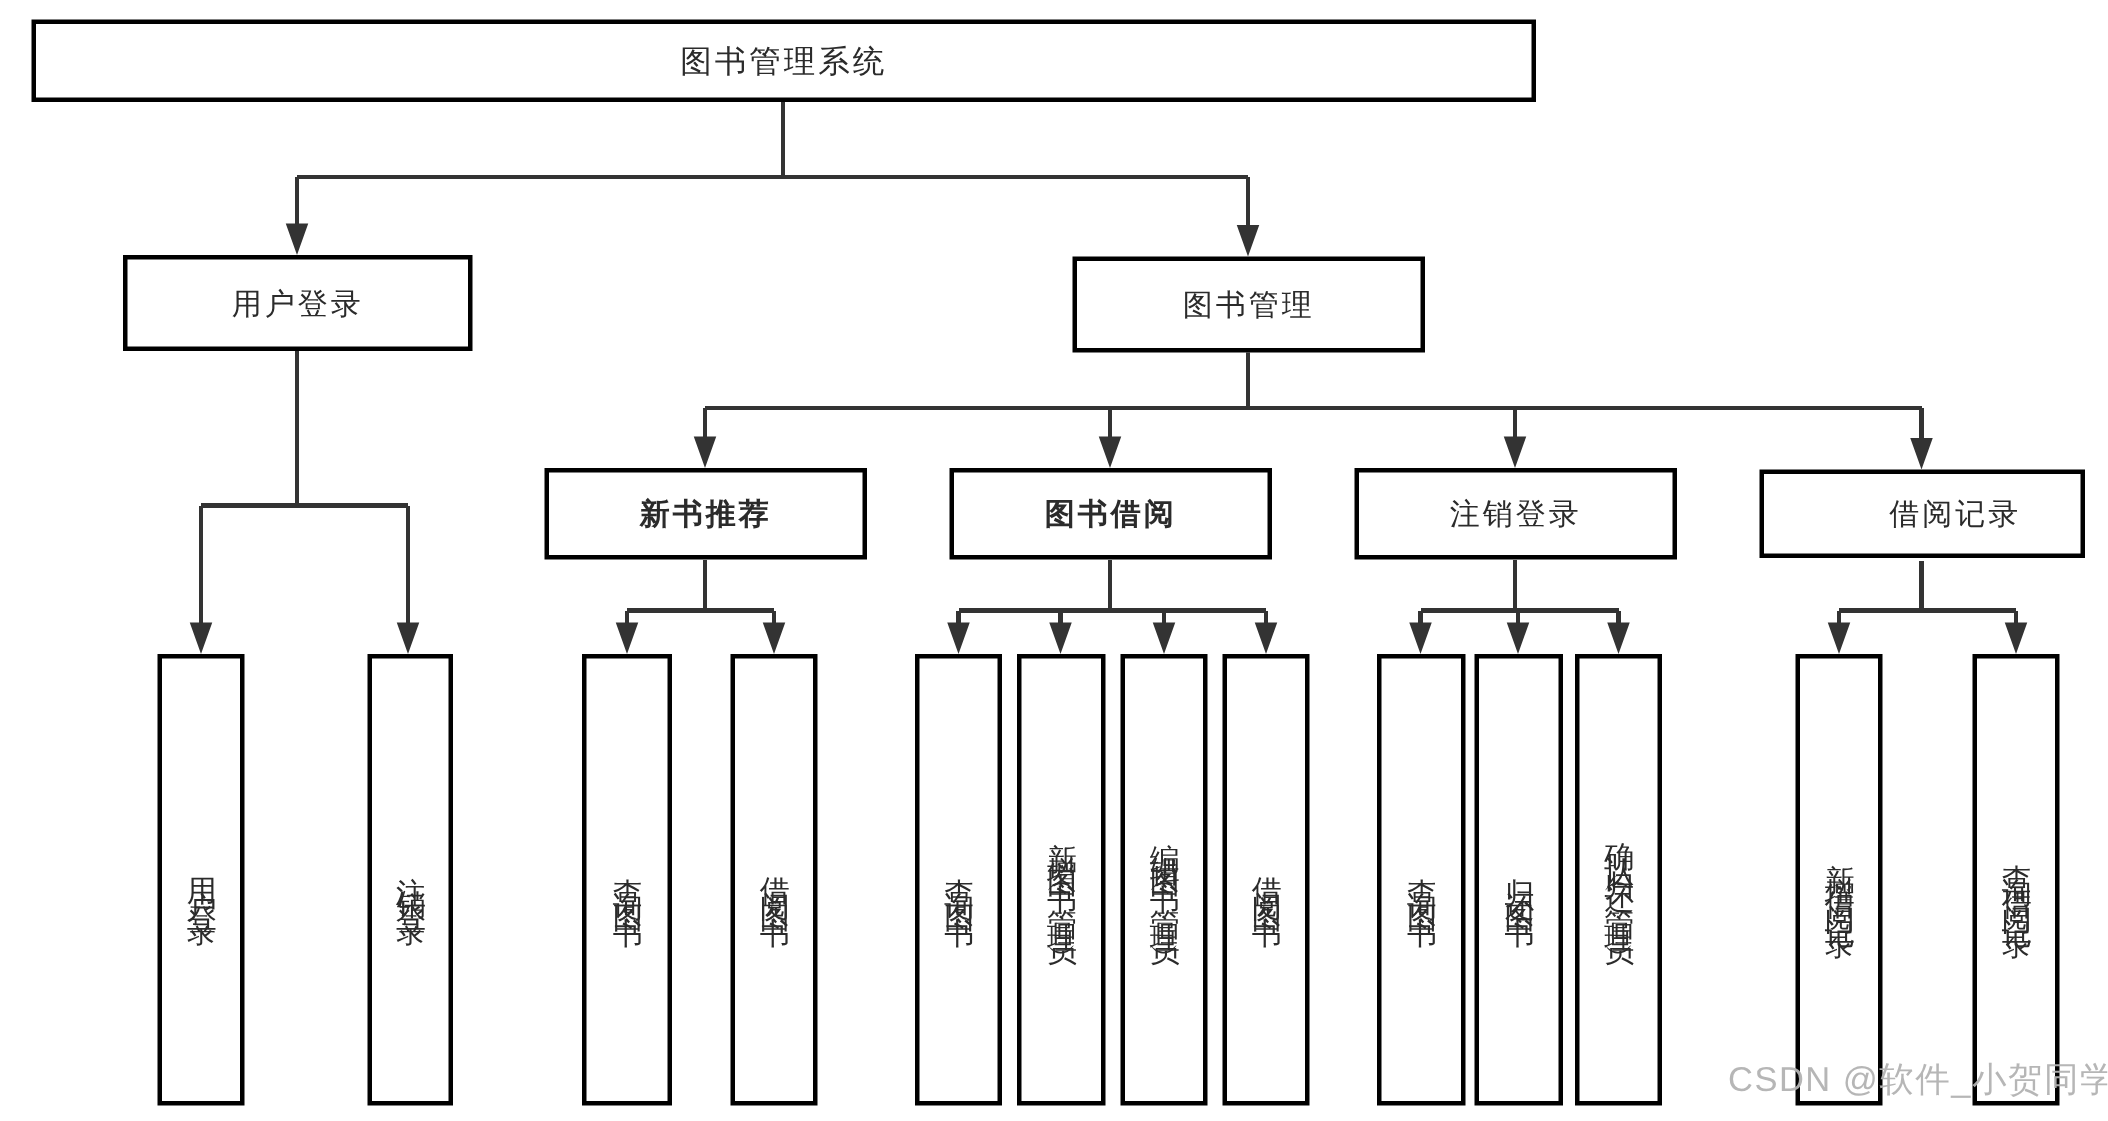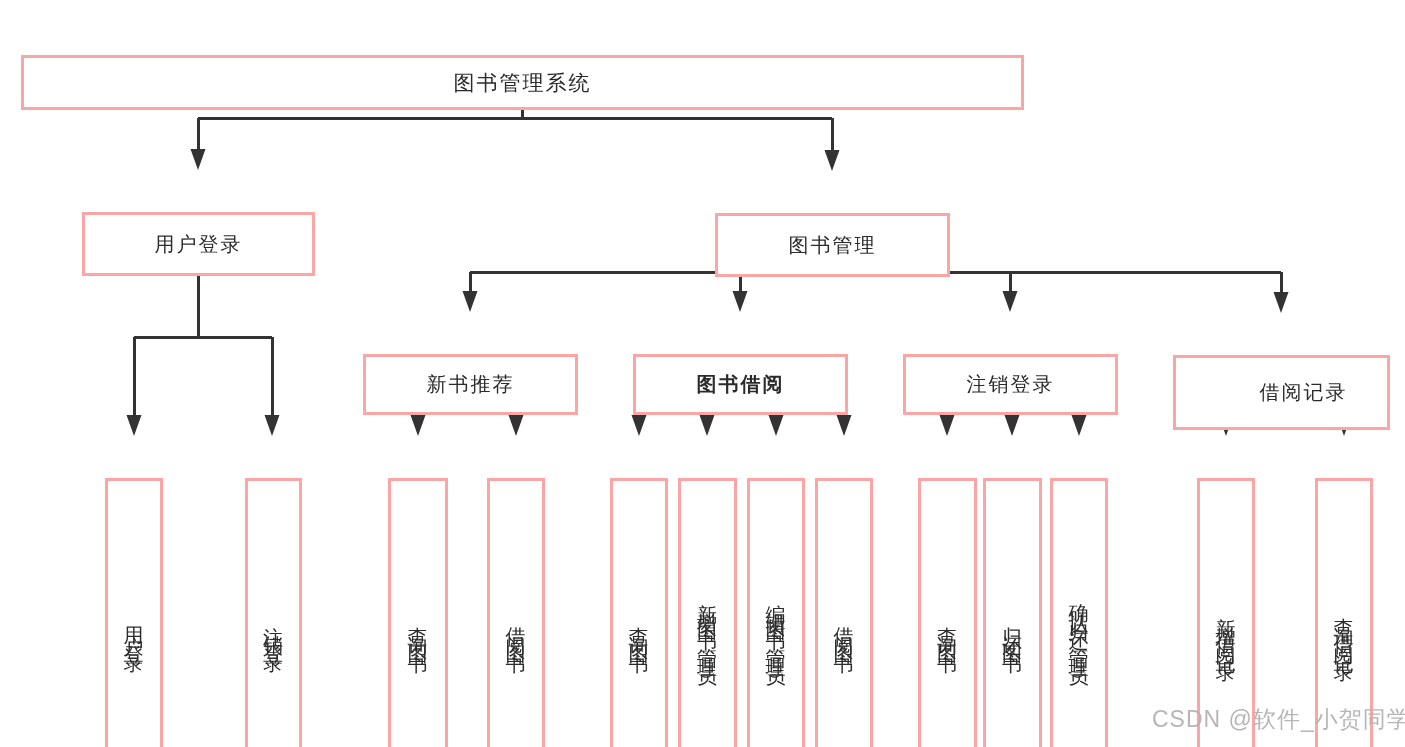--- a/index.html
+++ b/index.html
@@ -17,28 +17,27 @@
   }
   .connector-svg {
     position: absolute;
     left: 0;
     top: 0;
     z-index: 1;
   }
   .box {
     position: absolute;
     box-sizing: border-box;
-    border: 3px solid #fca5a5;
+    border: 3px solid #000000;
     background: #ffffff;
     color: #2b2b2b;
     display: flex;
     align-items: center;
     justify-content: center;
     z-index: 2;
-    margin-top: 42px;
   }
   .hbox {
     font-size: 20px;
     letter-spacing: 2px;
     white-space: nowrap;
   }
   .hbox.root {
     font-size: 21px;
   }
   .vbox {
@@ -84,24 +83,24 @@
              M939.5 415H954.5L947 436Z  M1004.5 415H1019.5L1012 436Z
              M1071.5 415H1086.5L1079 436Z  M1218.5 415H1233.5L1226 436Z
              M1336.5 415H1351.5L1344 436Z" fill="#333333" stroke="none"></path>
   </svg>
 
   <div class="box hbox root" style="left:21px; top:13px; width:1003px; height:55px;">图书管理系统</div>
 
   <div class="box hbox" style="left:82px; top:170px; width:233px; height:64px;">用户登录</div>
   <div class="box hbox" style="left:715px; top:171px; width:235px; height:64px;text-align:center;">图书管理</div>
 
-  <div class="box hbox" style="left:363px; top:312px; width:215px; height:61px;">新书推荐</div>
+  <div class="box hbox" style="left:363px; top:312px; width:215px; height:61px;font-weight:bold;">新书推荐</div>
   <div class="box hbox" style="left:633px; top:312px; width:215px; height:61px;font-weight:bold;">图书借阅</div>
   <div class="box hbox" style="left:903px; top:312px; width:215px; height:61px;">注销登录</div>
-  <div class="box hbox" style="left:1173px; top:313px; width:217px; height:75px;padding-left:44px;">借阅记录</div>
+  <div class="box hbox" style="left:1173px; top:313px; width:217px; height:59px;padding-left:44px;">借阅记录</div>
 
   <div class="box vbox" style="left:105px; top:436px; width:58px; height:301px;">用户登录</div>
   <div class="box vbox" style="left:245px; top:436px; width:57px; height:301px;">注销登录</div>
 
   <div class="box vbox" style="left:388px; top:436px; width:60px; height:301px;">查询图书</div>
   <div class="box vbox" style="left:487px; top:436px; width:58px; height:301px;">借阅图书</div>
 
   <div class="box vbox" style="left:610px; top:436px; width:58px; height:301px;">查询图书</div>
   <div class="box vbox" style="left:678px; top:436px; width:59px; height:301px;">新增图书（管理员）</div>
   <div class="box vbox" style="left:747px; top:436px; width:58px; height:301px;">编辑图书（管理员）</div>

